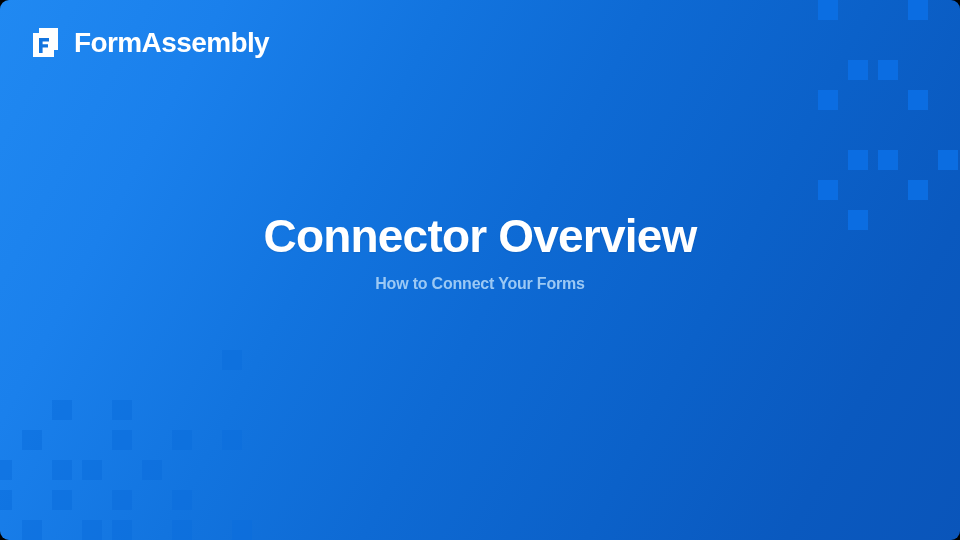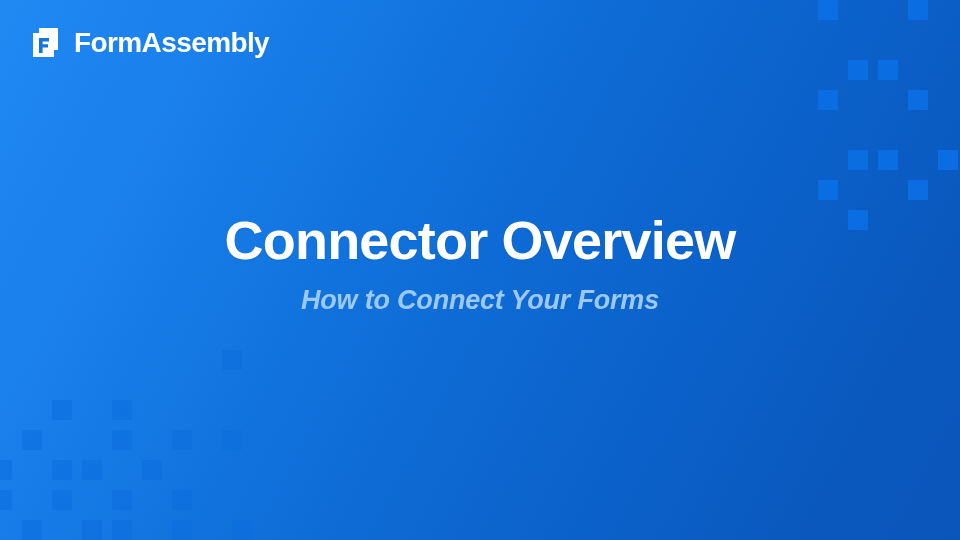--- a/index.html
+++ b/index.html
@@ -17,20 +17,21 @@
     
     background:
       linear-gradient(118deg,
         #2089F2 0%,
         #1A80EC 18%,
         #1274DF 36%,
         #0E6AD4 52%,
         #0B61C9 70%,
         #0A59BF 86%,
         #0A55BA 100%);
+    border-radius: 9px;
   }
 
   
   .mesh {
     position: absolute;
     pointer-events: none;
   }
   .sq {
     position: absolute;
     width: 20px;
@@ -66,35 +67,34 @@
   
   .center-block {
     position: absolute;
     left: 0;
     right: 0;
     top: 212px;
     text-align: center;
   }
   .slide-title {
     color: #FFFFFF;
-    font-size: 54px;
+    font-size: 46px;
     font-weight: bold;
     letter-spacing: -0.8px;
     line-height: 1.05;
     margin: 0;
     text-shadow: 0 1px 2px rgba(0,0,0,0.07);
   }
   .slide-subtitle {
     margin: 14px 0 0 0;
     color: #9CC9F4;
-    font-size: 27px;
+    font-size: 16px;
     font-weight: bold;
     line-height: 1.30;
     letter-spacing: -0.2px;
-    font-style: italic;
   }
   .slide-subtitle .line { display: block; }
 </style>
 </head>
 <body>
 
 <div id="slide">
 
   <div class="mesh mesh-tr" style="left:760px; top:-40px; width:240px; height:260px;">
     <span class="sq" style="left:58px;  top:40px;"></span>

